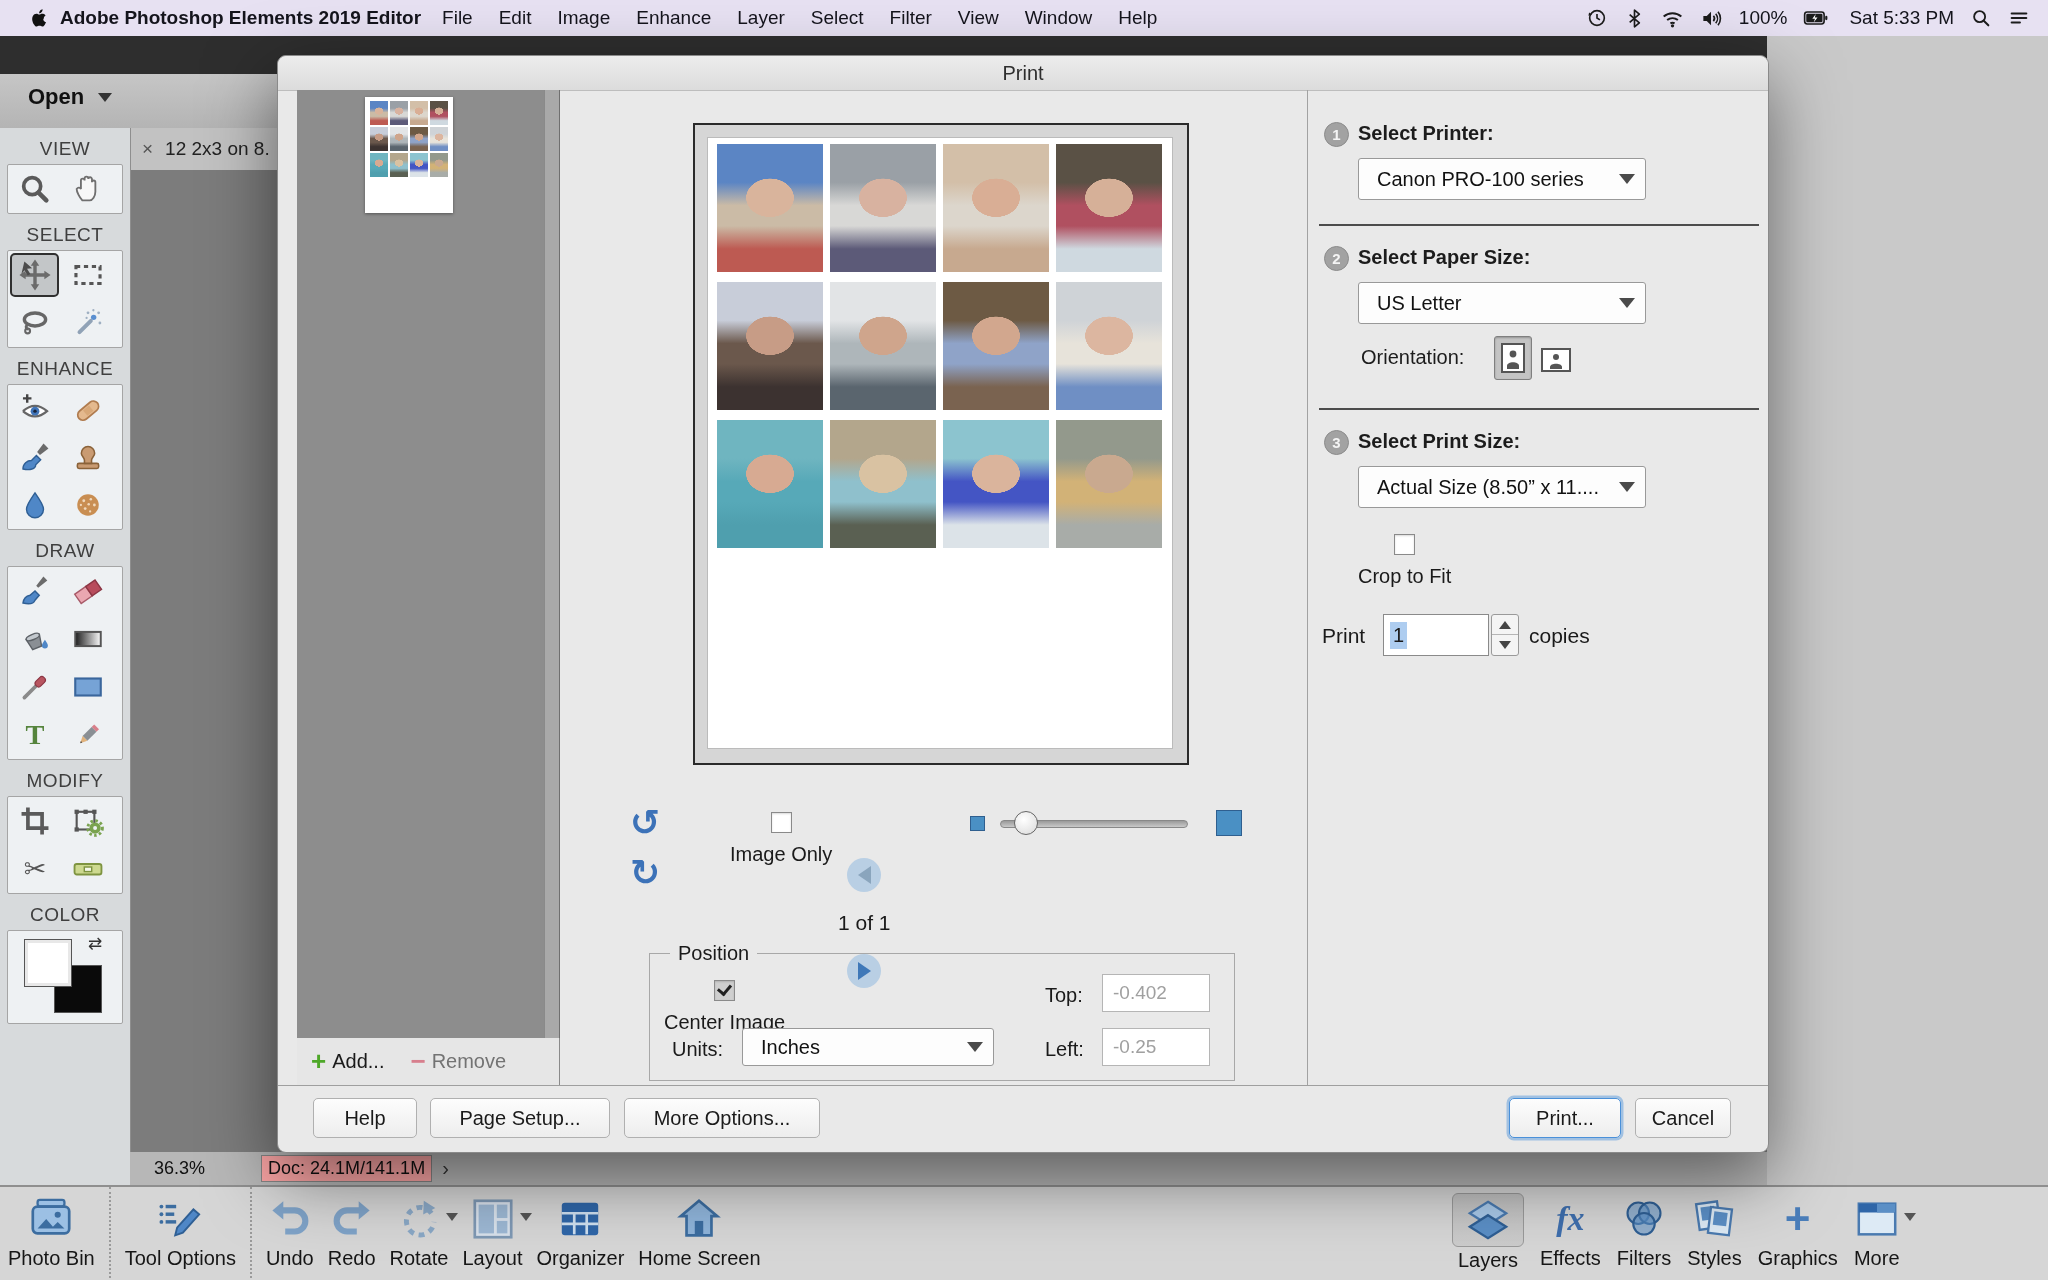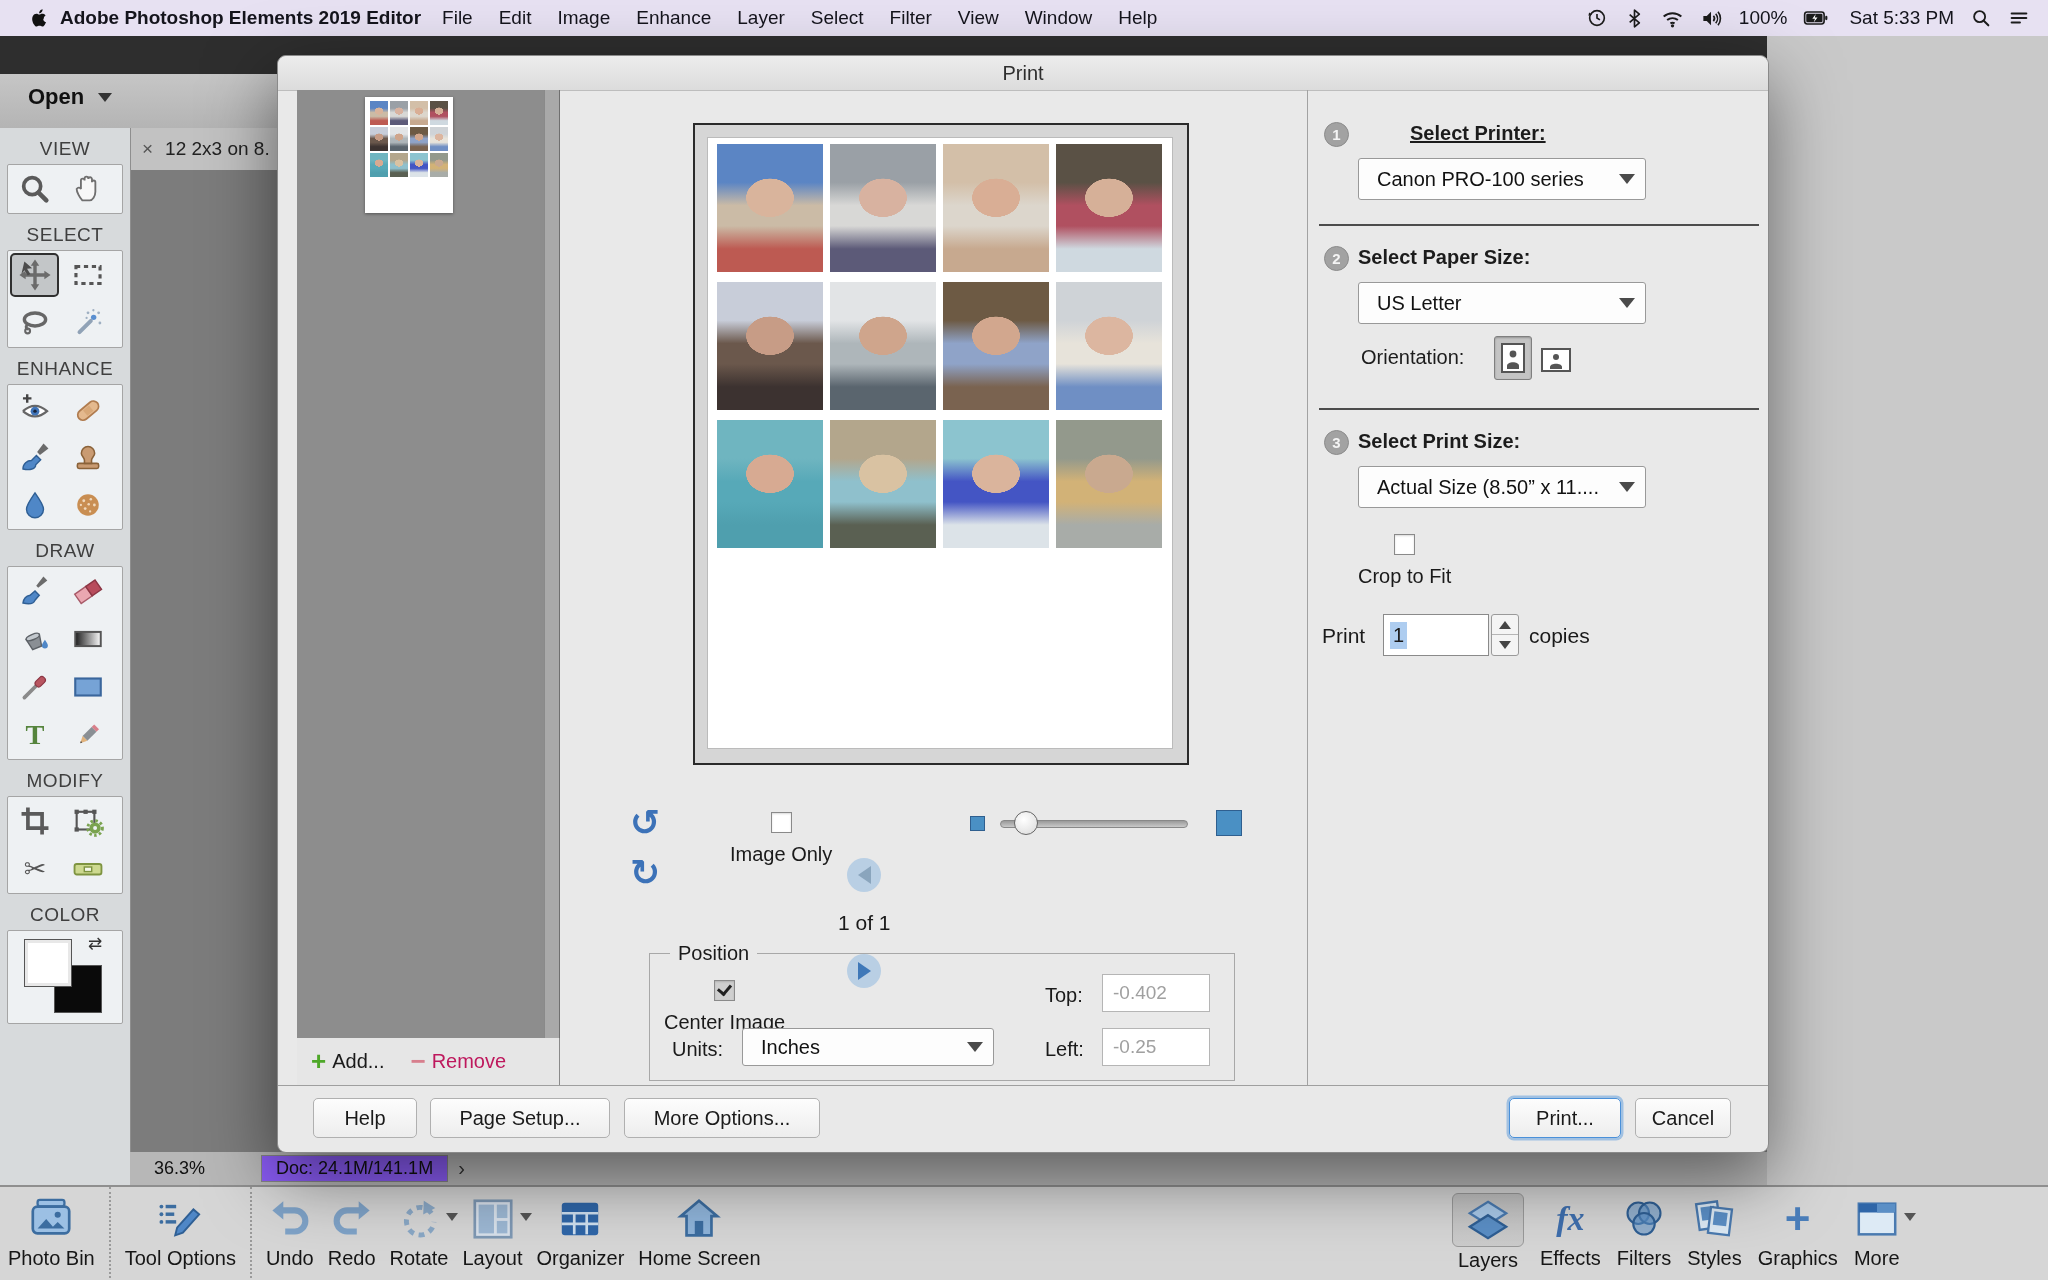--- a/index.html
+++ b/index.html
@@ -35,21 +35,21 @@
   .tsec-label{text-align:center;font-size:19px;color:#3f3f3f;letter-spacing:.5px;}
   .tbox{background:#eef1f3;border:1px solid #a5a5a5;border-radius:2px;margin:4px 7px 0 7px;}
   .trow{display:flex;}
   .tcell{width:53px;height:48px;display:flex;align-items:center;justify-content:center;position:relative;}
   .tcell.sel{background:#c3c6c8;border:2px solid #2f2f2f;border-radius:5px;margin:2px;width:45px;height:40px;}
 
   
   #statusbar{left:130px;top:1152px;width:1637px;height:33px;background:#b7b7b7;
     display:flex;align-items:center;font-size:18px;color:#111;z-index:2;}
   #zoompct{margin-left:24px;}
-  #docbox{margin-left:56px;background:#8b5cf6;border:1px solid #858585;padding:2px 14px;}
+  #docbox{margin-left:56px;background:#fca5a5;border:1px solid #858585;padding:2px 6px;}
   #docarrow{margin-left:10px;color:#333;font-size:20px;}
 
   
   #rightpanel{left:1767px;top:36px;width:281px;height:1149px;background:#c9c9c9;z-index:2;}
   #createbar{position:absolute;left:0;top:36px;width:281px;height:56px;background:#b4b4b4;
     border-bottom:1px solid #7d7d7d;display:flex;align-items:center;gap:34px;padding-left:10px;
     font-size:22px;font-weight:bold;color:#161616;}
   .cs-btn{display:flex;align-items:center;gap:12px;}
   #iconrow{position:absolute;left:0;top:92px;width:281px;height:44px;background:#dadada;
     border-bottom:1px solid #ababab;display:flex;align-items:center;gap:14px;padding-left:12px;}
@@ -99,21 +99,21 @@
     border-bottom:1px solid #bdbdbd;border-radius:9px 9px 0 0;text-align:center;font-size:20px;color:#2e2e2e;line-height:34px;}
   #strip{position:absolute;left:19px;top:34px;width:262px;height:948px;background:#8d8d8d;border-right:1px solid #6f6f6f;}
   #strip-scroll{position:absolute;right:0px;top:0;width:14px;height:948px;background:#a9a9a9;border-left:1px solid #8a8a8a;}
   #minipage{position:absolute;left:68px;top:7px;width:88px;height:116px;background:#fff;box-shadow:0 1px 3px rgba(0,0,0,.4);}
   #minigrid{position:absolute;left:5px;top:4px;width:78px;height:76px;display:grid;
     grid-template-columns:repeat(4,1fr);grid-template-rows:repeat(3,1fr);gap:2px;}
   #addrow{position:absolute;left:19px;top:982px;width:262px;height:47px;background:#e6e6e6;border-right:1px solid #8a8a8a;
     display:flex;align-items:center;font-size:20px;}
   .plus-g{color:#4ea829;font-weight:bold;font-size:26px;margin:0 6px 0 14px;}
   .minus-p{color:#d77f8d;font-weight:bold;font-size:26px;margin:0 6px 0 26px;}
-  #remove-lbl{color:#be185d;}
+  #remove-lbl{color:#737373;}
   #vdivider{position:absolute;left:1029px;top:34px;width:1px;height:995px;background:#a2a2a2;}
   #hsep-bottom{position:absolute;left:0px;top:1029px;width:1490px;height:1px;background:#9f9f9f;}
 
   
   #previewbox{position:absolute;left:415px;top:67px;width:492px;height:638px;background:#d6d6d6;border:2px solid #2a2a2a;}
   #page{position:absolute;left:12px;top:12px;width:464px;height:610px;background:#fff;border:1px solid #bbb;}
   #photo-grid{position:absolute;left:9px;top:6px;width:445px;height:404px;display:grid;
     grid-template-columns:repeat(4,106px);grid-template-rows:repeat(3,128px);column-gap:7px;row-gap:10px;}
   .ph{width:106px;height:128px;}
   .rot-glyph{font-size:36px;font-weight:bold;color:#3c72b8;line-height:34px;}
@@ -938,21 +938,21 @@
         <span class="txt">Inches</span>
           <span class="c"></span>
       </div>
       <span class="a" style="left:395px;top:84px;font-size:20px;">Left:</span>
       <div class="numfield a" style="left:452px;top:74px;width:96px;height:36px;">
           <span>-0.25</span>
         </div>
     </div>
 
     <div class="stepnum" style="left:1046px;top:66px;">1</div>
-    <span class="steplabel" style="left:1132px;top:66px;text-decoration:underline;">Select Printer:</span>
+    <span class="steplabel" style="left:1080px;top:66px;">Select Printer:</span>
     <div class="dd a" style="left:1080px;top:102px;width:286px;height:40px;">
       <span class="txt">Canon PRO-100 series</span>
         <span class="c"></span>
     </div>
     <div class="dsep" style="top:168px;"></div>
 
     <div class="stepnum" style="left:1046px;top:190px;">2</div>
     <span class="steplabel" style="left:1080px;top:190px;">Select Paper Size:</span>
     <div class="dd a" style="left:1080px;top:226px;width:286px;height:40px;">
       <span class="txt">US Letter</span>

